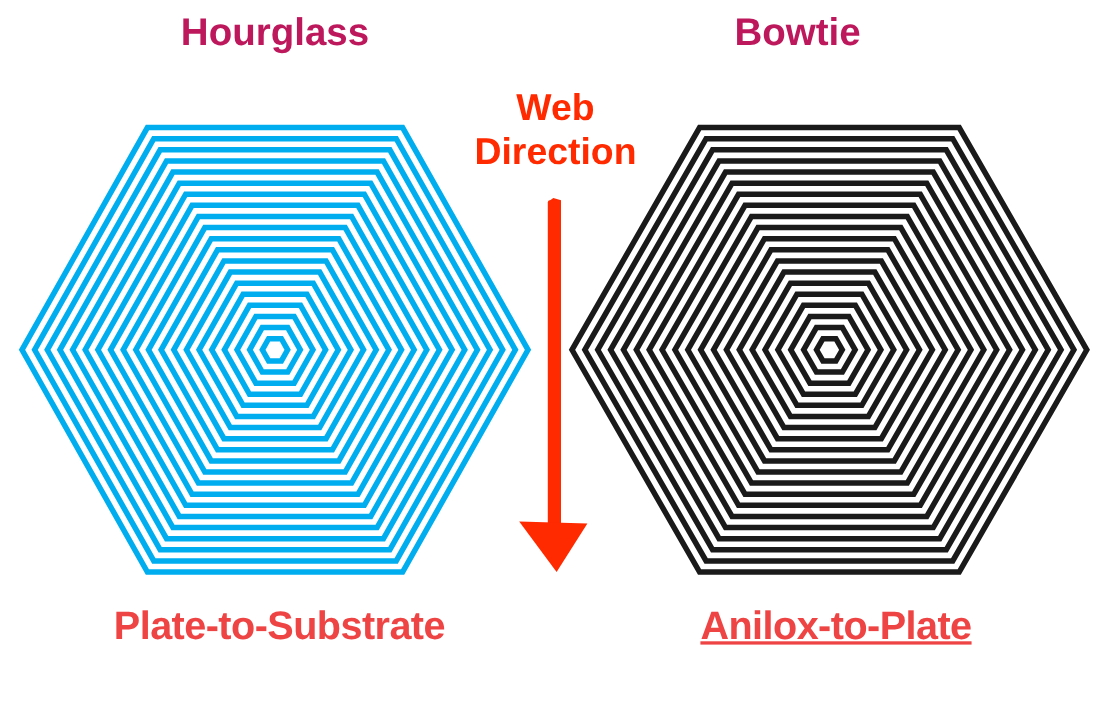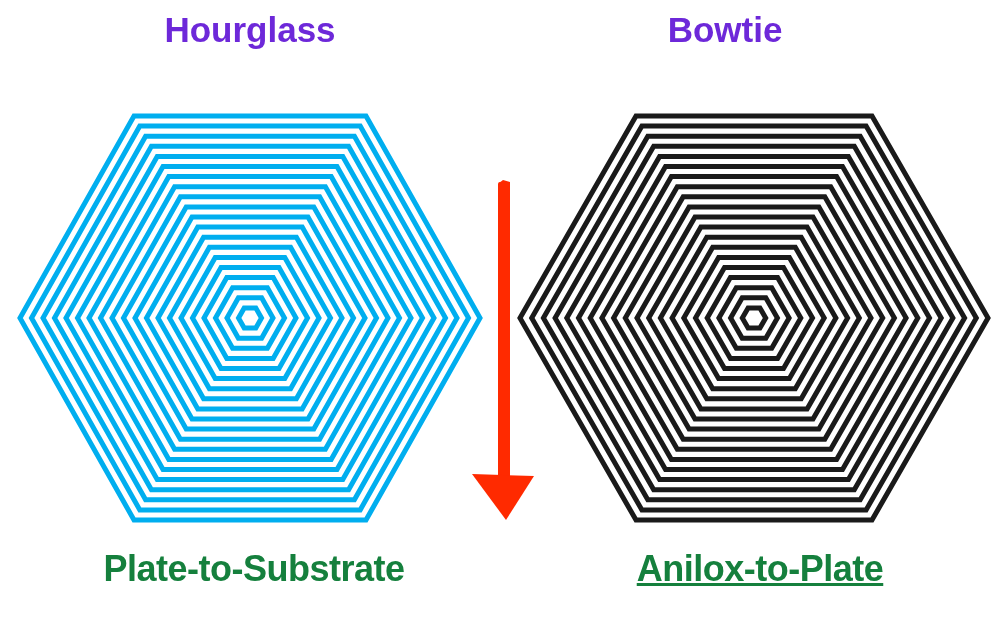--- a/index.html
+++ b/index.html
@@ -1,20 +1,20 @@
 <!DOCTYPE html>
 <html><head>
 <meta charset="utf-8">
 <style>
   html, body { margin: 0; padding: 0; background: #ffffff; }
   body { width: 1007px; height: 639px; position: relative; overflow: hidden;
          font-family: "Liberation Sans", "DejaVu Sans", sans-serif; }
   .label { position: absolute; font-weight: bold; white-space: nowrap; text-align: center; }
-  .title { font-size: 35px; color: #6d28d9; top: 10px; }
-  .caption { font-size: 36px; color: #15803d; top: 548px; letter-spacing: -0.5px; }
+  .title { font-size: 35px; color: #be185d; top: 10px; }
+  .caption { font-size: 36px; color: #ef4444; top: 548px; letter-spacing: -0.5px; }
   .webdir { font-size: 34px; color: #ff2a00; line-height: 40px; text-align: center; }
   svg.hex { position: absolute; top: 0; left: 0; }
 </style>
 </head>
 <body>
 
 <svg class="hex" width="1007" height="639">
   <g id="left-hex">
       <polygon points="134,116 366,116 480,318 366,520 134,520 20,318" fill="none" stroke="#00aeef" stroke-width="5" stroke-linejoin="miter"></polygon>
       <polygon points="139.8,126.10000000000002 360.2,126.10000000000002 468.5,318 360.2,509.9 139.8,509.9 31.5,318" fill="none" stroke="#00aeef" stroke-width="5" stroke-linejoin="miter"></polygon>
@@ -63,16 +63,18 @@
     <path d="M499 183 L503 180 L510 182 L509 480 L506 480 Z" fill="#ff2a00"></path>
     <rect x="498" y="182" width="12" height="300" fill="#ff2a00" rx="2"></rect>
     <path d="M472 474 L534 476 L506 520 Z" fill="#ff2a00"></path>
   </g>
 </svg>
 
 <div class="label title" style="left:140px; width:220px;">Hourglass</div>
 <div class="label title" style="left:620px; width:210px;">Bowtie</div>
 
 <div class="label webdir" style="left:410px; width:190px; top:78px;">
+  <div>Web</div>
+  <div>Direction</div>
 </div>
 
 <div class="label caption" style="left:74px; width:360px;">Plate-to-Substrate</div>
 <div class="label caption" style="left:610px; width:300px;text-decoration:underline;">Anilox-to-Plate</div>
 
 </body></html>

